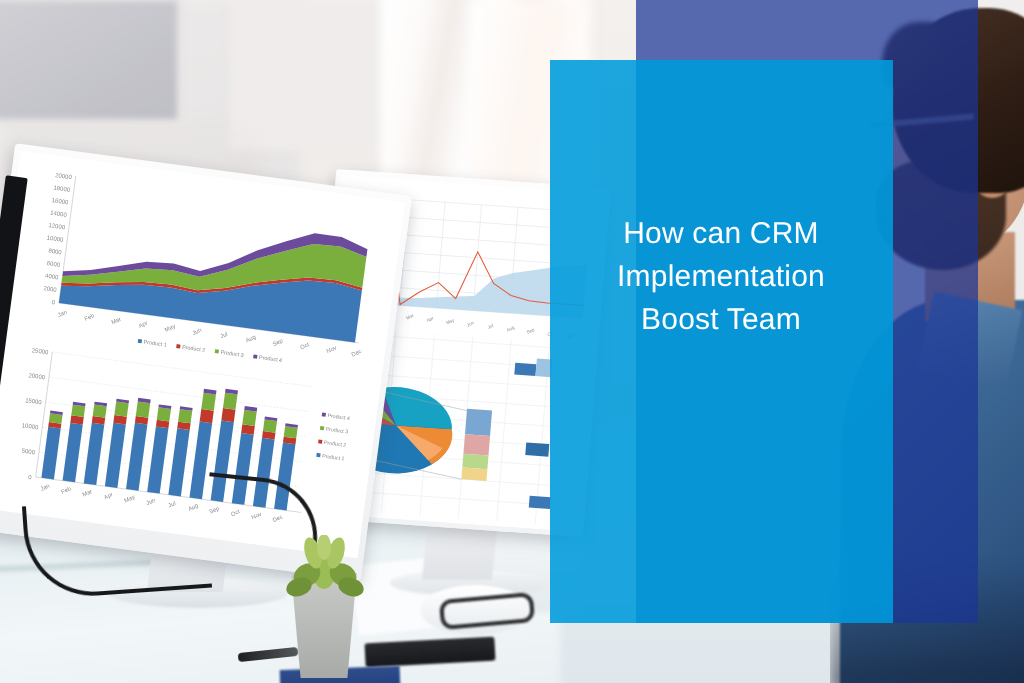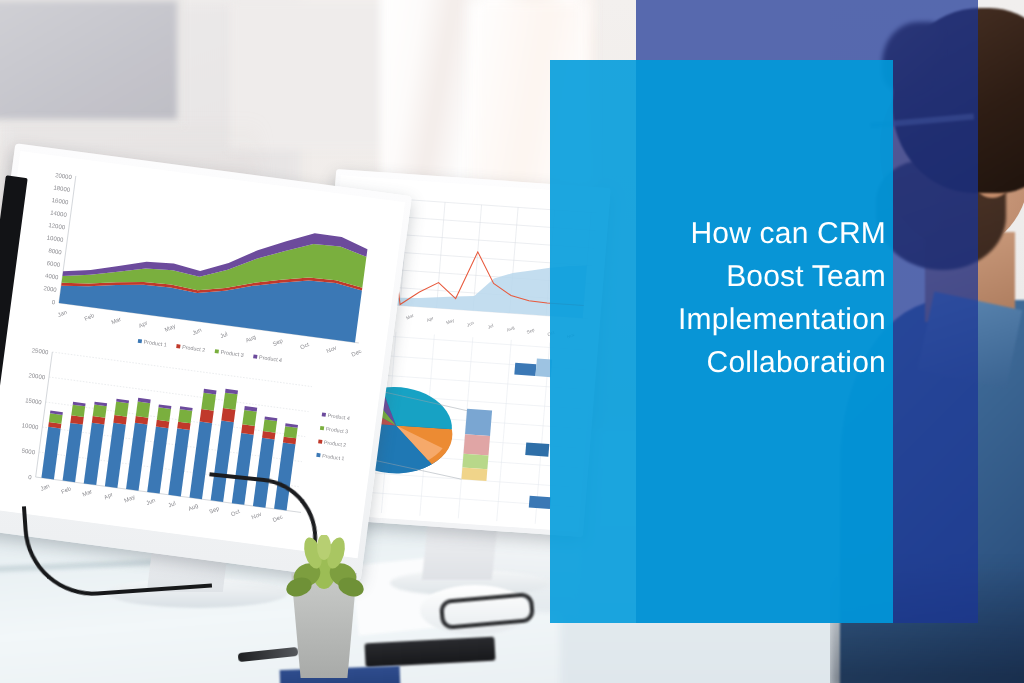--- a/index.html
+++ b/index.html
@@ -126,21 +126,21 @@
   
   .panel-dark{position:absolute;left:636px;top:0;width:342px;height:623px;
       background:rgba(26,52,150,.72);}
   .panel-cyan{position:absolute;left:550px;top:60px;width:343px;height:563px;
       background:rgba(0,154,218,.90);}
   .panel-cyan-light{position:absolute;left:550px;top:60px;width:86px;height:563px;
       background:rgba(60,180,228,.12);}
 
   
   .headline{position:absolute;left:556px;top:212px;width:330px;
-      text-align:right;color:#ffffff;
+      text-align:center;color:#ffffff;
       font-size:30px;line-height:43px;font-weight:400;letter-spacing:.2px;
       text-rendering:geometricPrecision;}
   .headline div{white-space:nowrap;}
 </style>
 </head>
 <body>
 
 <div class="stage">
 
   <div class="bg">
@@ -465,18 +465,17 @@
       <ellipse cx="47" cy="12" rx="7" ry="13" fill="#b7cf72"></ellipse>
     </g>
   </svg>
 
   <div class="panel-dark"></div>
   <div class="panel-cyan"></div>
   <div class="panel-cyan-light"></div>
 
   <div class="headline">
     <div>How can CRM</div>
+    <div>Implementation</div>
     <div>Boost Team</div>
-    <div>Implementation</div>
-    <div>Collaboration</div>
   </div>
 
 </div>
 
 </body></html>

